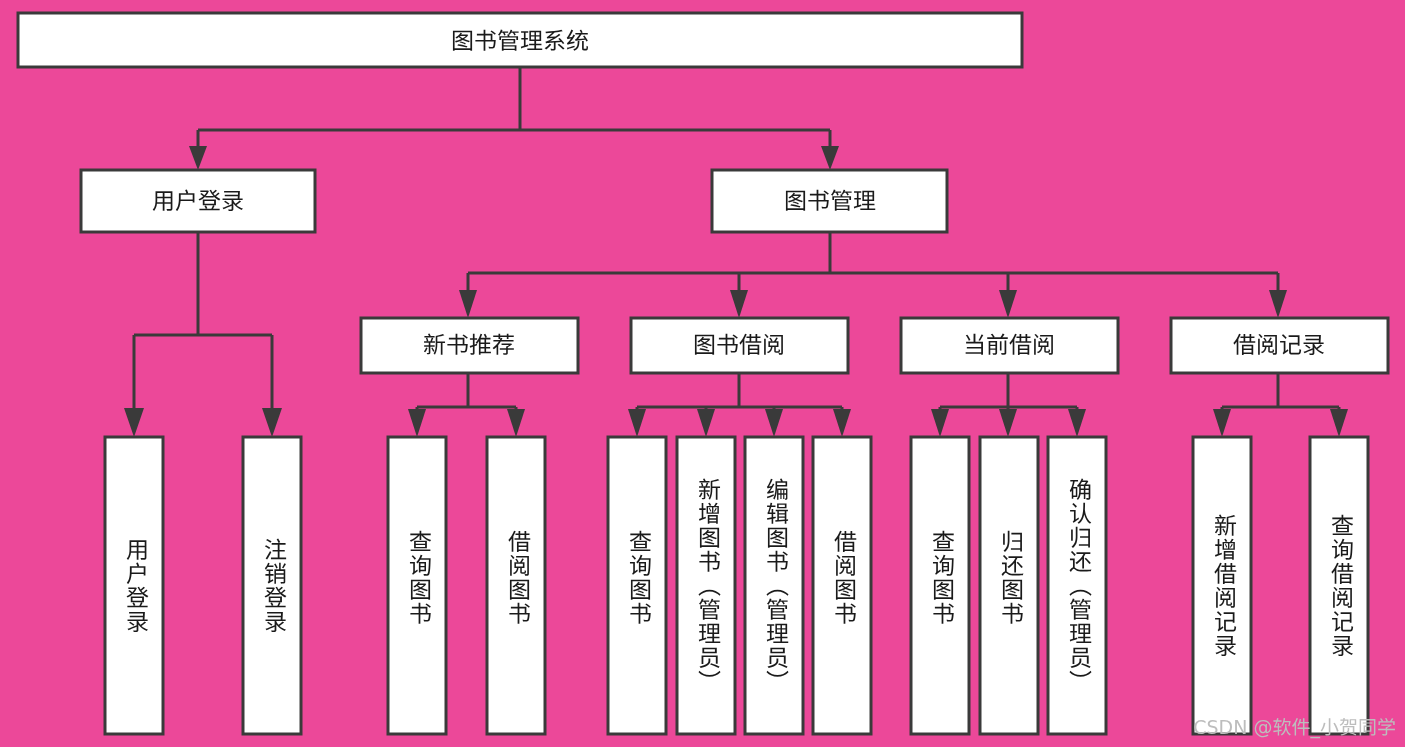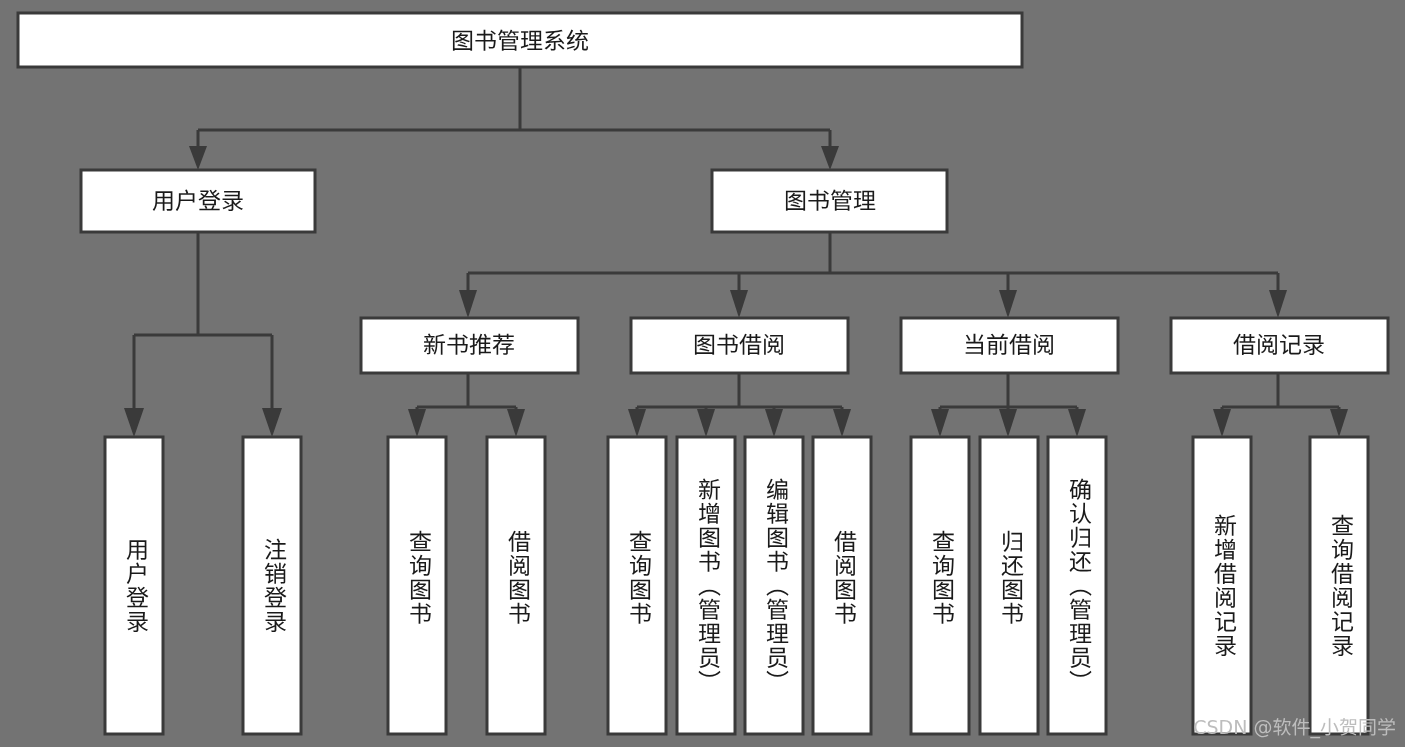--- a/index.html
+++ b/index.html
@@ -11,21 +11,21 @@
   body {
     width: 1405px;
     height: 747px;
     font-family: "DejaVu Sans", "Liberation Sans", sans-serif;
     overflow: hidden;
   }
   #diagram-root {
     position: relative;
     width: 1405px;
     height: 747px;
-    background: #737373;
+    background: #ec4899;
   }
   svg#diagram-svg {
     position: absolute;
     left: 0;
     top: 0;
     width: 1405px;
     height: 747px;
     display: block;
   }
   .node-rect {

